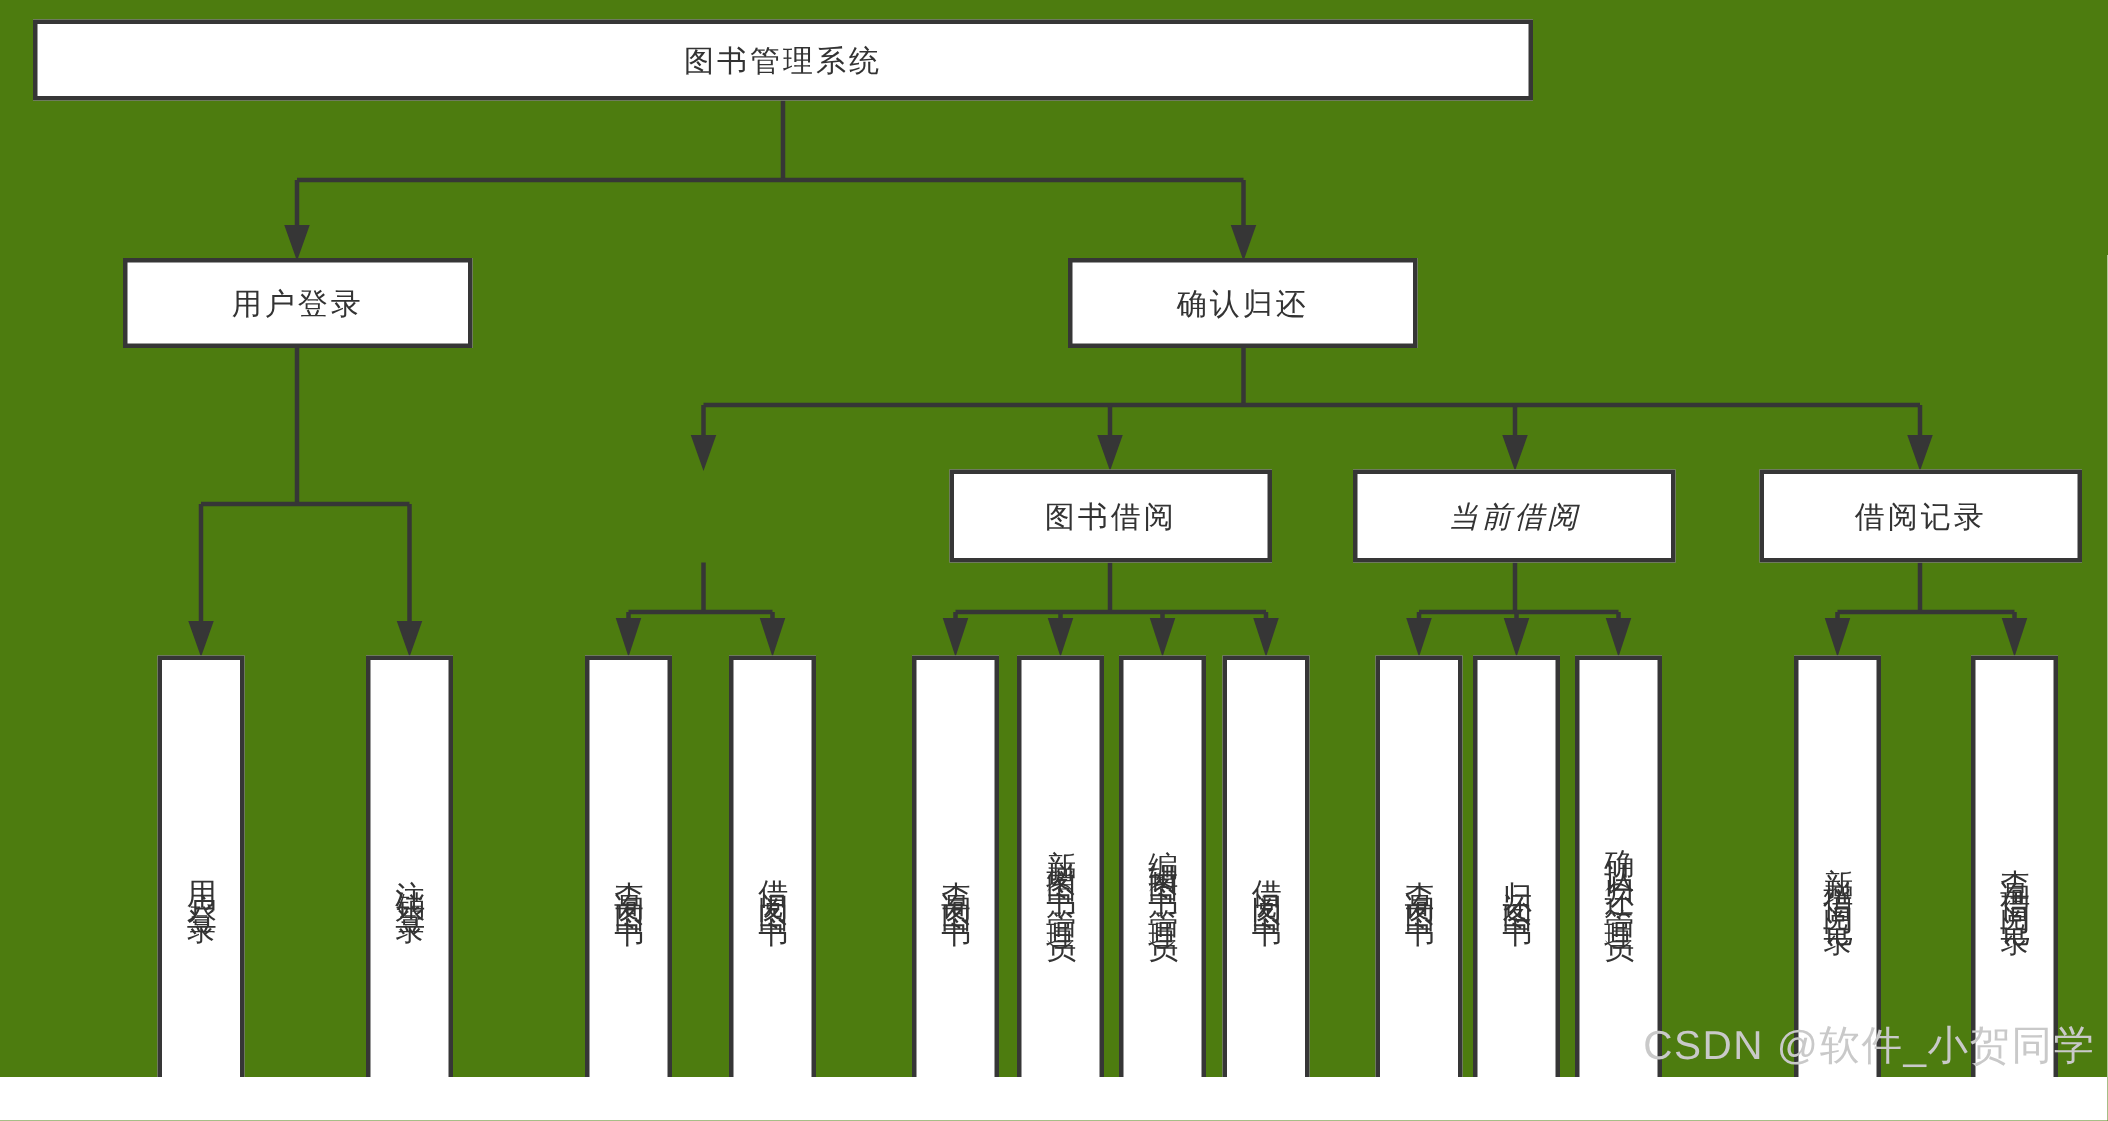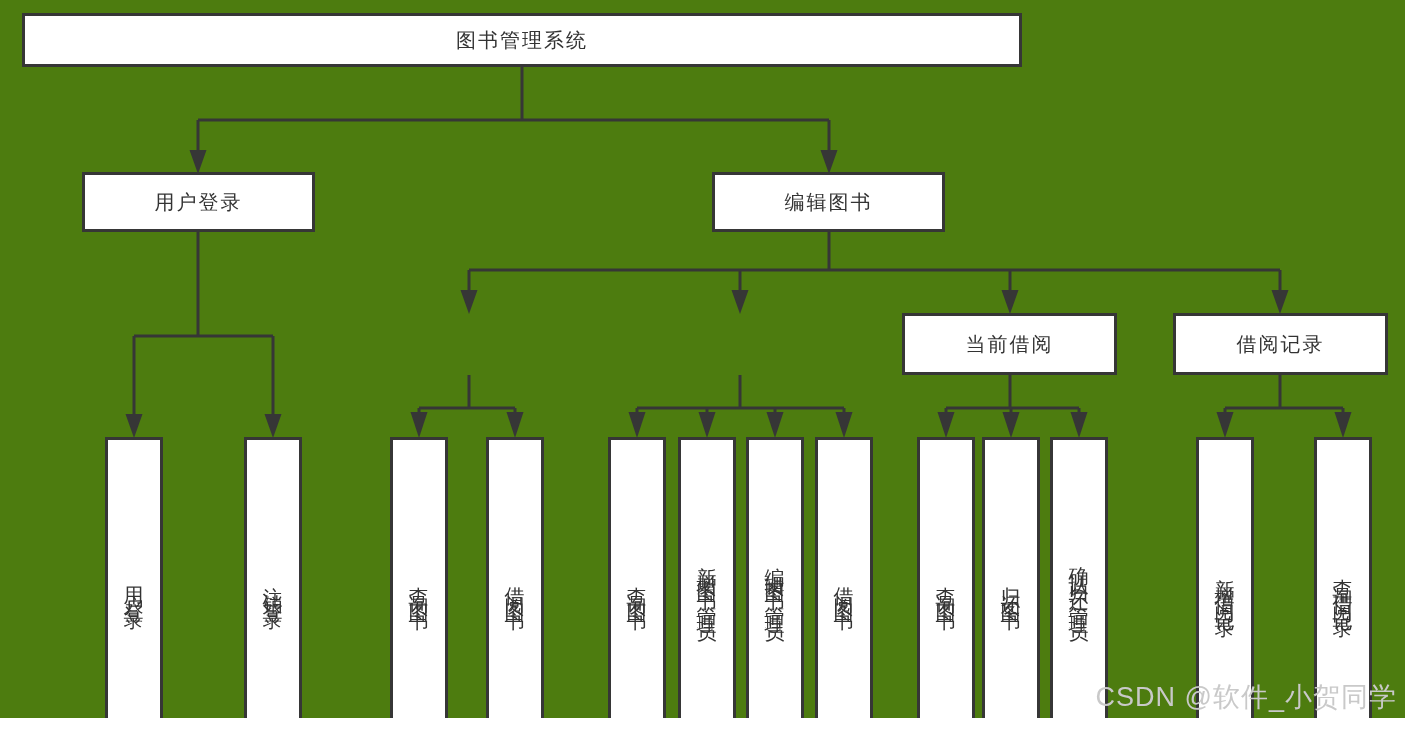--- a/index.html
+++ b/index.html
@@ -125,24 +125,27 @@
   </svg>
 
   <div class="node" style="left:22px; top:13px; width:1000px; height:54px;">
     <span class="lbl">图书管理系统</span>
   </div>
 
   <div class="node" style="left:82px; top:172px; width:233px; height:60px;">
     <span class="lbl">用户登录</span>
   </div>
   <div class="node" style="left:712px; top:172px; width:233px; height:60px;">
-    <span class="lbl">编辑图书</span>
+    <span class="lbl">确认归还</span>
   </div>
 
-  <div class="node" style="left:902px; top:313px; width:215px; height:62px;">
+  <div class="node" style="left:633px; top:313px; width:215px; height:62px;">
+    <span class="lbl">图书借阅</span>
+  </div>
+  <div class="node" style="left:902px; top:313px; width:215px; height:62px;font-style:italic;">
     <span class="lbl">当前借阅</span>
   </div>
   <div class="node" style="left:1173px; top:313px; width:215px; height:62px;">
     <span class="lbl">借阅记录</span>
   </div>
 
   <div class="node leaf" style="left:105px;">
     <span class="lbl">用户登录</span>
   </div>
   <div class="node leaf" style="left:244px;">

